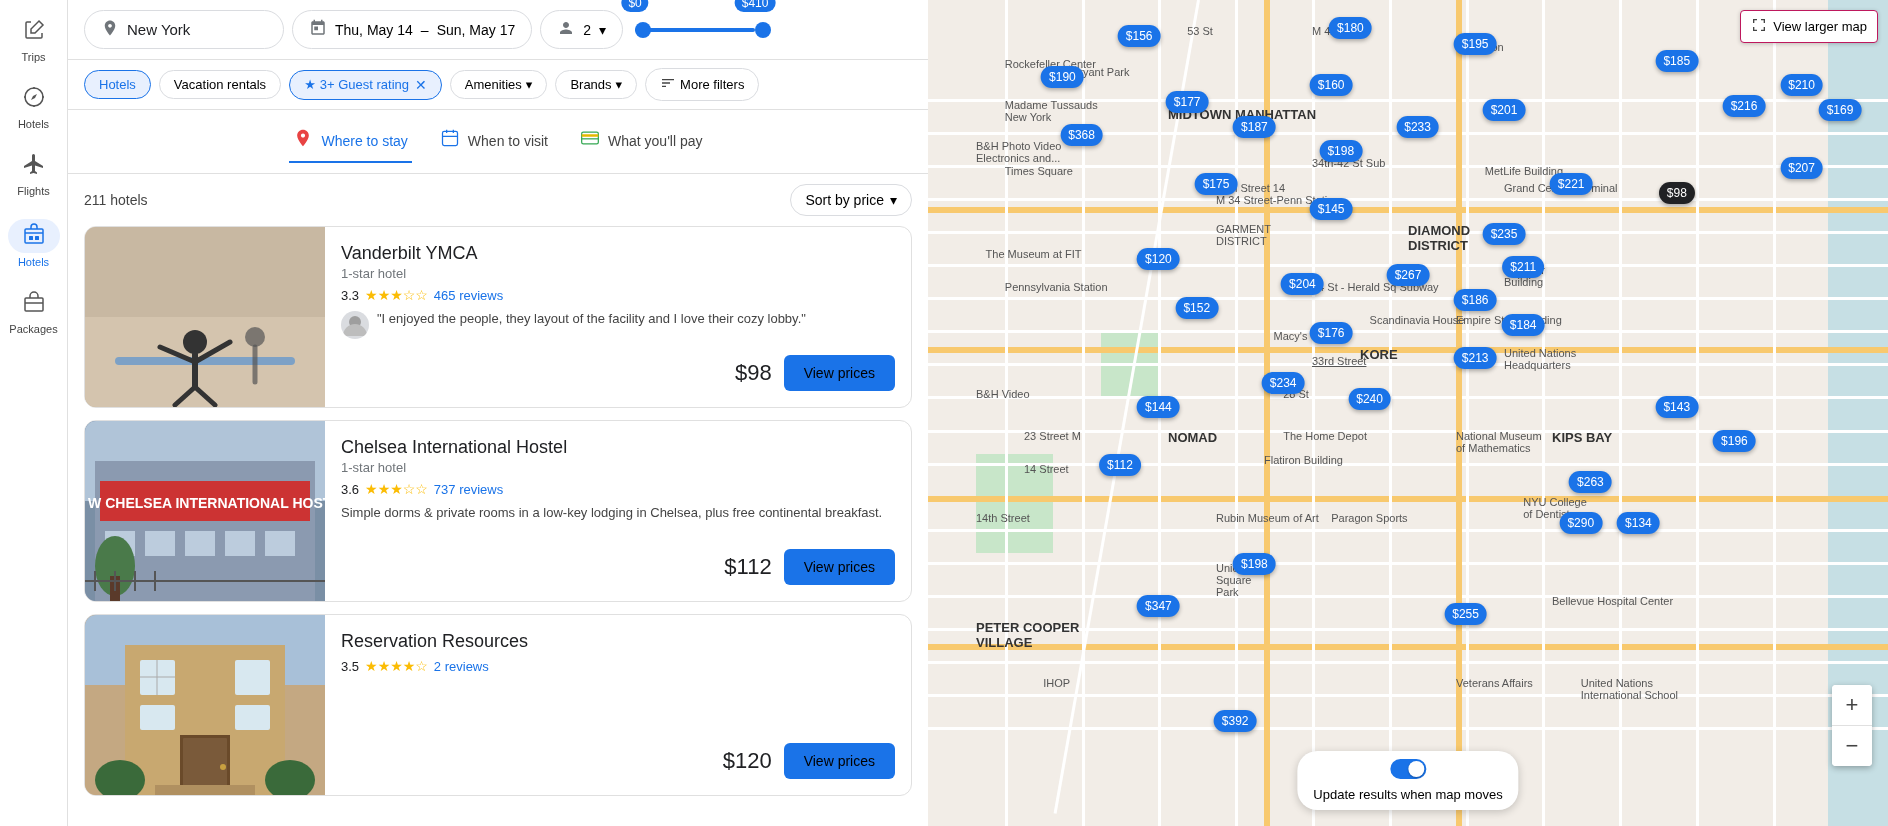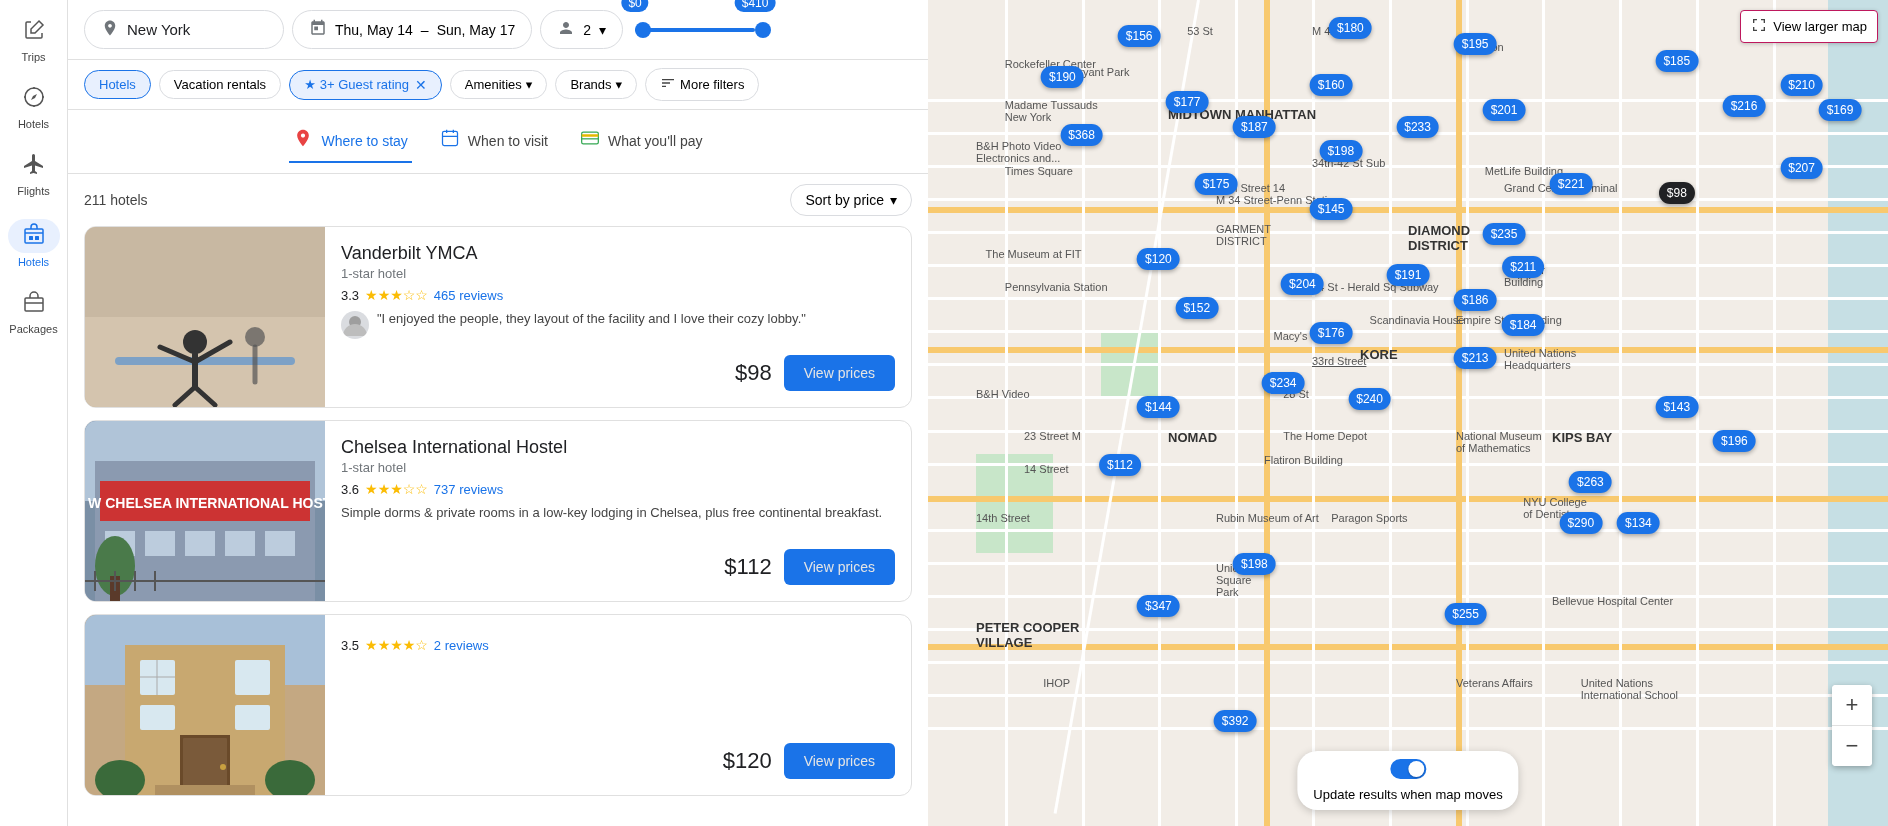--- a/index.html
+++ b/index.html
@@ -286,21 +286,21 @@
       gap: 12px;
       margin-top: 8px;
     }
     .hotel-price {
       font-size: 22px;
       font-weight: 500;
       color: #202124;
     }
     .view-prices-btn {
       background: #1a73e8;
-      color: #e5e5e5;
+      color: #000000;
       border: none;
       border-radius: 6px;
       padding: 10px 20px;
       font-size: 14px;
       font-weight: 500;
       cursor: pointer;
     }
 
     
     .map-area {
@@ -743,20 +743,21 @@
           <rect x="150" y="90" width="35" height="25" fill="#d8e8f0" rx="2"></rect>
 
           <ellipse cx="35" cy="165" rx="25" ry="20" fill="#3a6a3a"></ellipse>
           <ellipse cx="205" cy="165" rx="25" ry="20" fill="#3a6a3a"></ellipse>
 
           <rect x="70" y="170" width="100" height="10" fill="#b09060"></rect>
         </svg>
       </div>
       <div class="hotel-info">
         <div>
+          <div class="hotel-name">Reservation Resources</div>
           <div class="hotel-rating">
             <span class="rating-score">3.5</span>
             <span class="stars">★★★★☆</span>
             <span class="review-count">2 reviews</span>
           </div>
         </div>
         <div class="hotel-price-section">
           <span class="hotel-price">$120</span>
           <button class="view-prices-btn">View prices</button>
         </div>
@@ -880,21 +881,21 @@
       <div class="map-marker" style="top: 24%; left: 42%; position: absolute;">$145</div>
       <div class="map-marker" style="top: 21%; left: 67%; position: absolute;">$221</div>
       <div class="map-marker" style="top: 27%; left: 60%; position: absolute;">$235</div>
       <div class="map-marker selected" style="top: 22%; left: 78%; position: absolute;">$98</div>
       <div class="map-marker" style="top: 19%; left: 91%; position: absolute;">$207</div>
       <div class="map-marker" style="top: 6%; left: 78%; position: absolute;">$185</div>
       <div class="map-marker" style="top: 8%; left: 85%; position: absolute; margin-top: 29px;">$216</div>
       <div class="map-marker" style="top: 9%; left: 91%; position: absolute;">$210</div>
       <div class="map-marker" style="top: 12%; left: 95%; position: absolute;">$169</div>
       <div class="map-marker" style="top: 31%; left: 62%; position: absolute;">$211</div>
-      <div class="map-marker" style="top: 32%; left: 50%; position: absolute;">$191</div>
+      <div class="map-marker" style="top: 32%; left: 50%; position: absolute;">$267</div>
       <div class="map-marker" style="top: 35%; left: 57%; position: absolute;">$186</div>
       <div class="map-marker" style="top: 39%; left: 42%; position: absolute;">$176</div>
       <div class="map-marker" style="top: 38%; left: 62%; position: absolute;">$184</div>
       <div class="map-marker" style="top: 30%; left: 24%; position: absolute;">$120</div>
       <div class="map-marker" style="top: 36%; left: 28%; position: absolute;">$152</div>
       <div class="map-marker" style="top: 42%; left: 57%; position: absolute;">$213</div>
       <div class="map-marker" style="top: 33%; left: 39%; position: absolute;">$204</div>
       <div class="map-marker" style="top: 45%; left: 37%; position: absolute;">$234</div>
       <div class="map-marker" style="top: 47%; left: 46%; position: absolute;">$240</div>
       <div class="map-marker" style="top: 48%; left: 24%; position: absolute;">$144</div>

